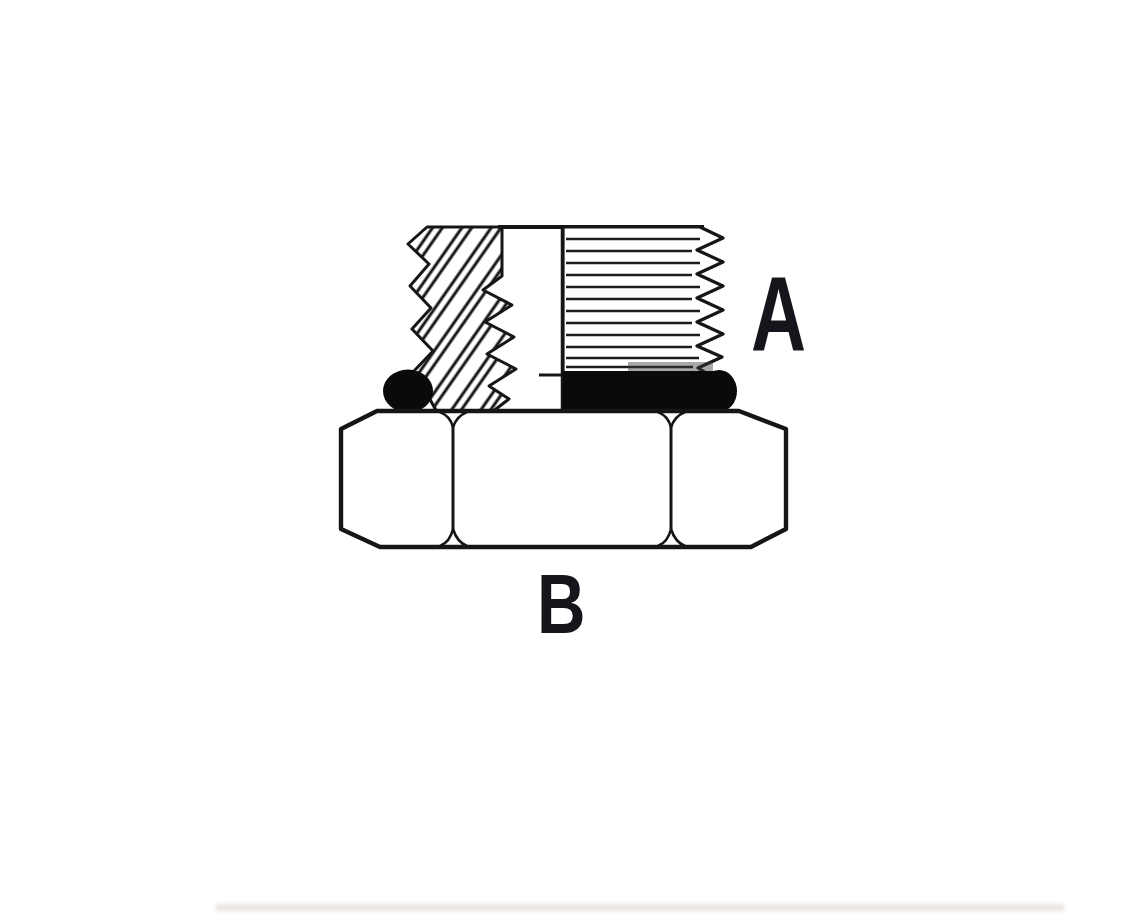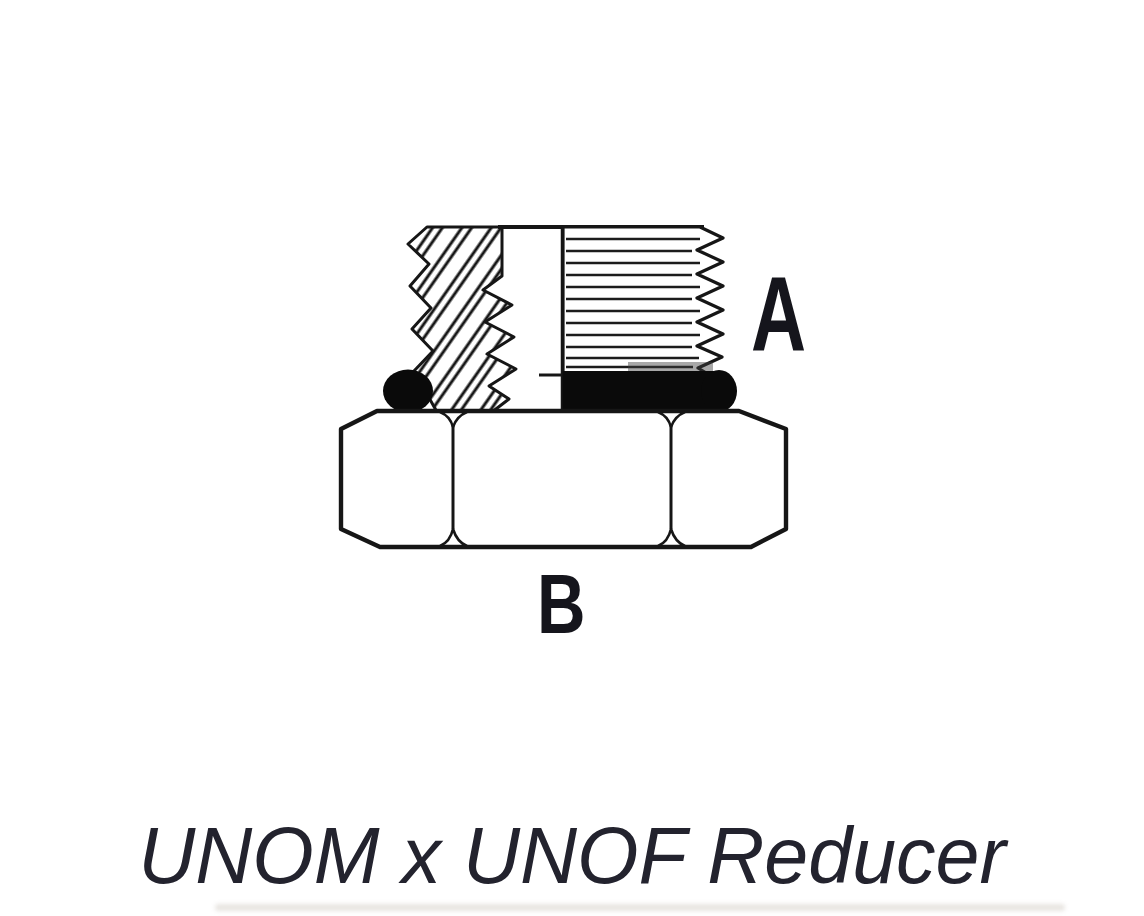--- a/index.html
+++ b/index.html
@@ -93,16 +93,15 @@
 
       <line x1="671" y1="425" x2="671" y2="529" stroke="#161616" stroke-width="3"></line>
       <path d="M658,412 Q668,416 671,427 M685,412 Q675,416 671,427
                M658,546 Q668,542 671,529 M685,546 Q675,542 671,529" fill="none" stroke="#161616" stroke-width="2.6"></path>
     </g>
   </svg>
 
   <div class="dim-label label-a">A</div>
   <div class="dim-label label-b">B</div>
 
-  <div class="caption">UNOM x UNOF Reducer</div>
 
   <div class="scan-smear"></div>
 </div>
 
 </body></html>

